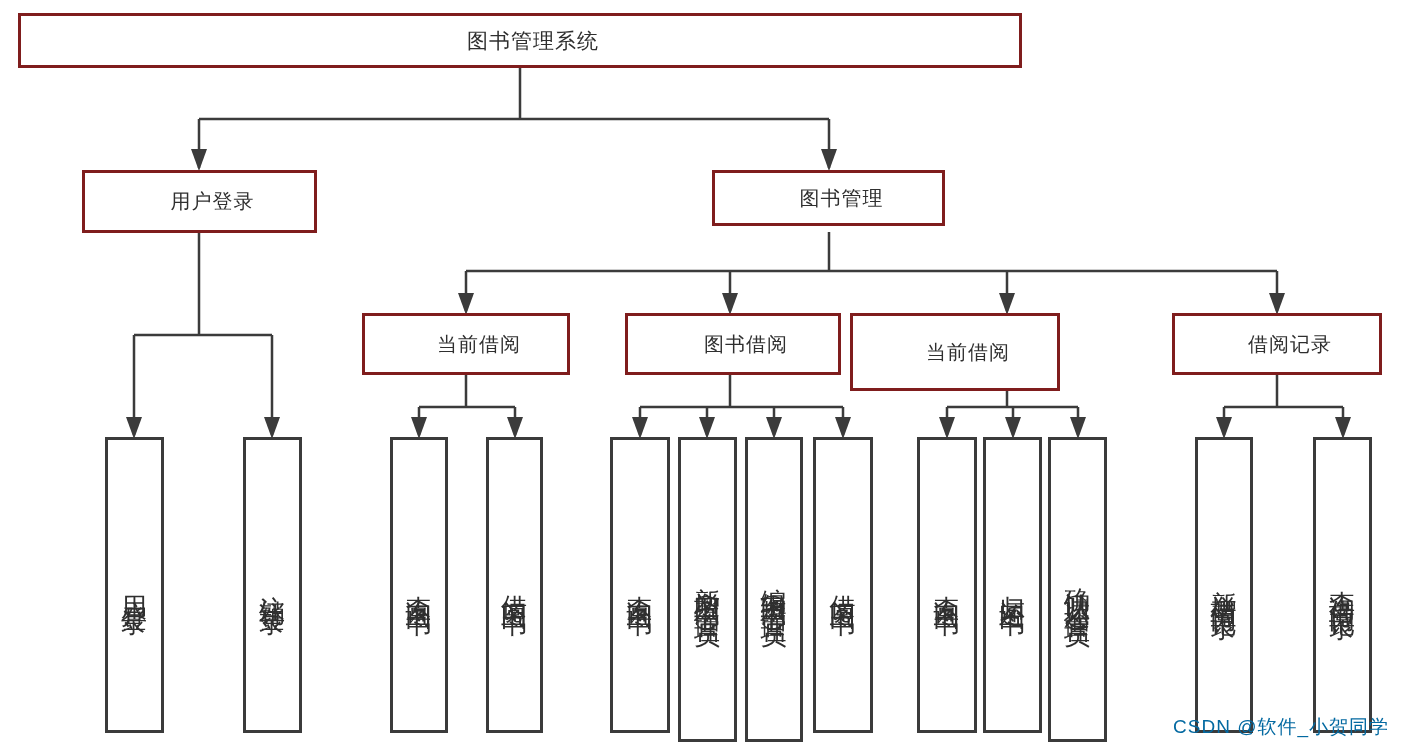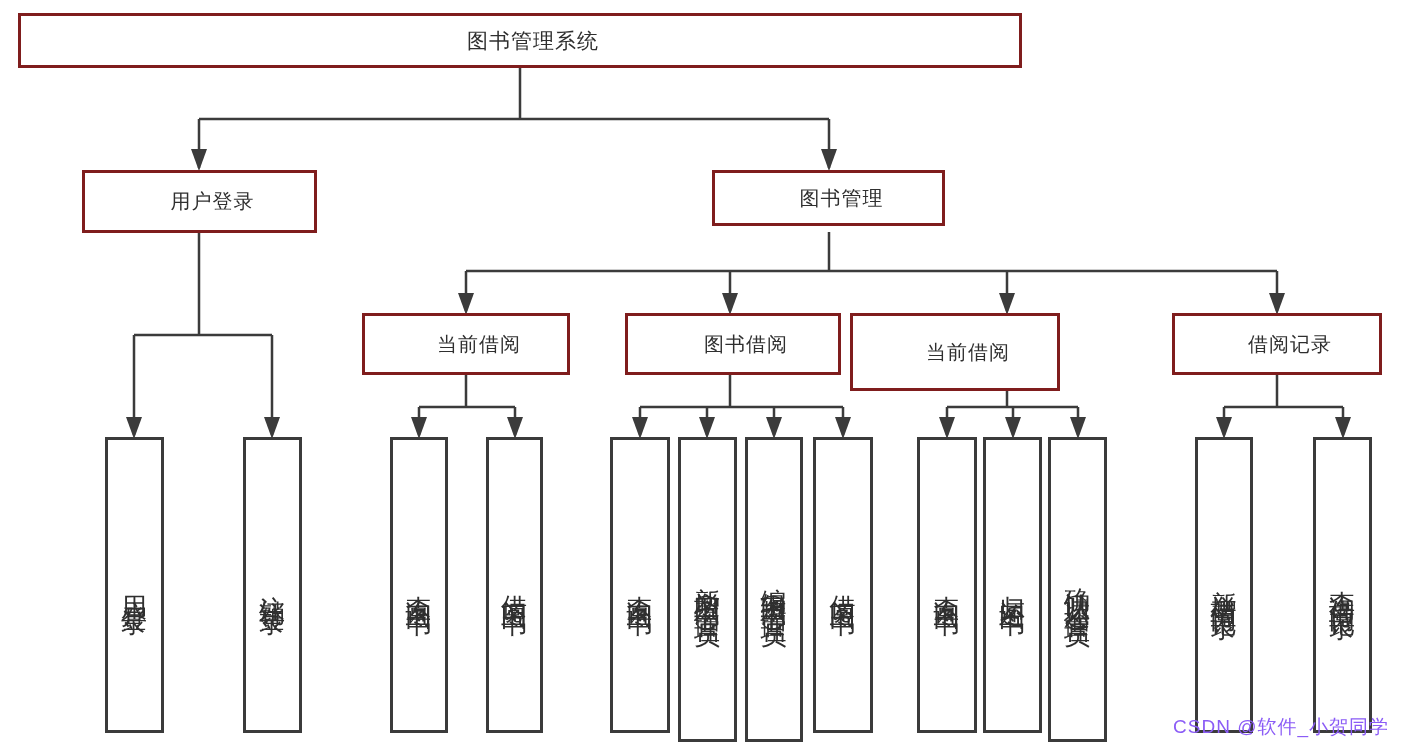--- a/index.html
+++ b/index.html
@@ -28,21 +28,21 @@
     display:flex;align-items:center;justify-content:center;
     writing-mode:vertical-rl;
     text-orientation:mixed;
     font-size:26px;color:#2f2f2f;
     letter-spacing:5px;
     line-height:1;
   }
   .watermark{
     position:absolute;z-index:3;
     right:16px;bottom:7px;
-    font-size:19px;color:#8b5cf6;letter-spacing:1px;
+    font-size:19px;color:#0369a1;letter-spacing:1px;
     white-space:nowrap;
   }
 </style>
 </head>
 <body>
 
 <div class="canvas">
 
   <svg class="connectors" width="1405" height="747" viewBox="0 0 1405 747">
     <g stroke="#3b3b3b" stroke-width="2.5" fill="none">

